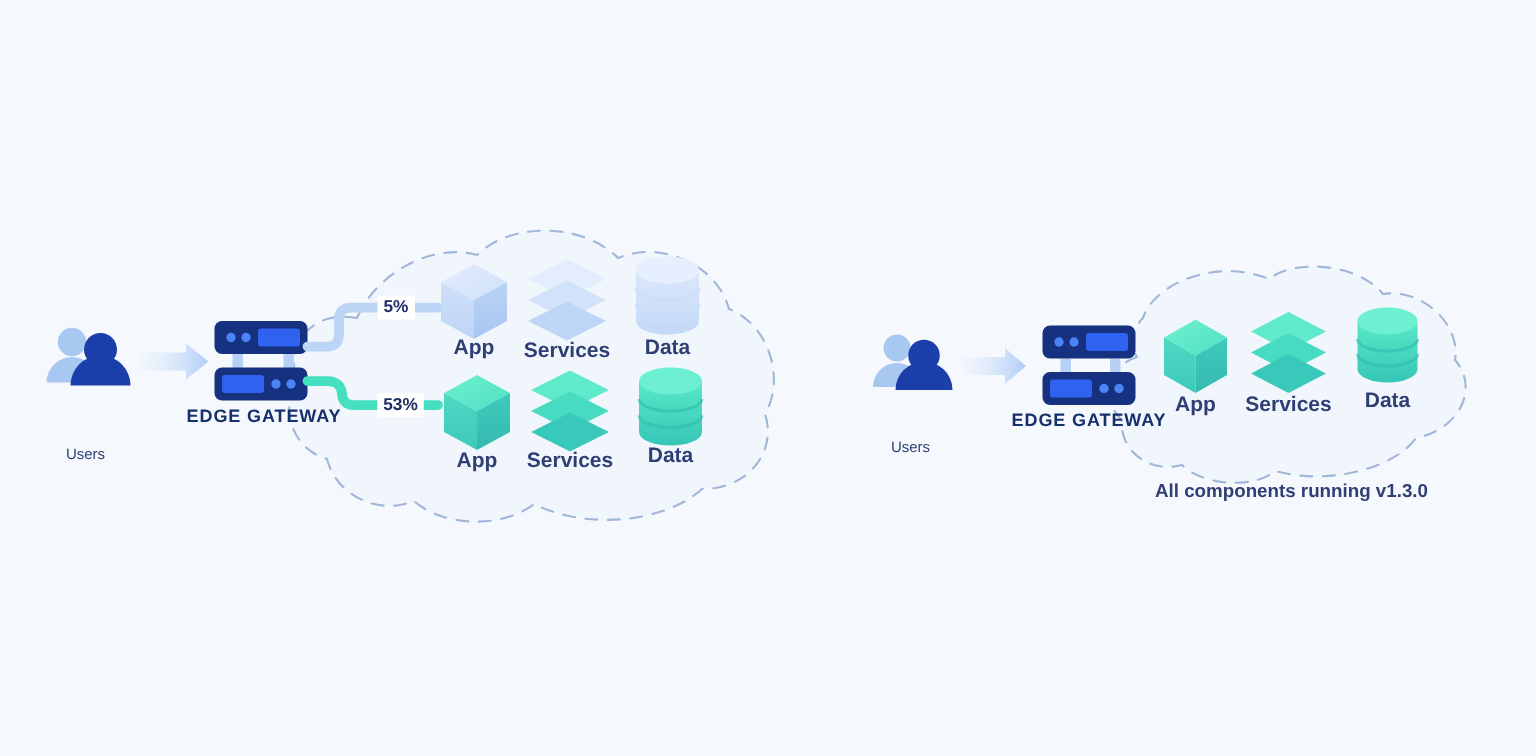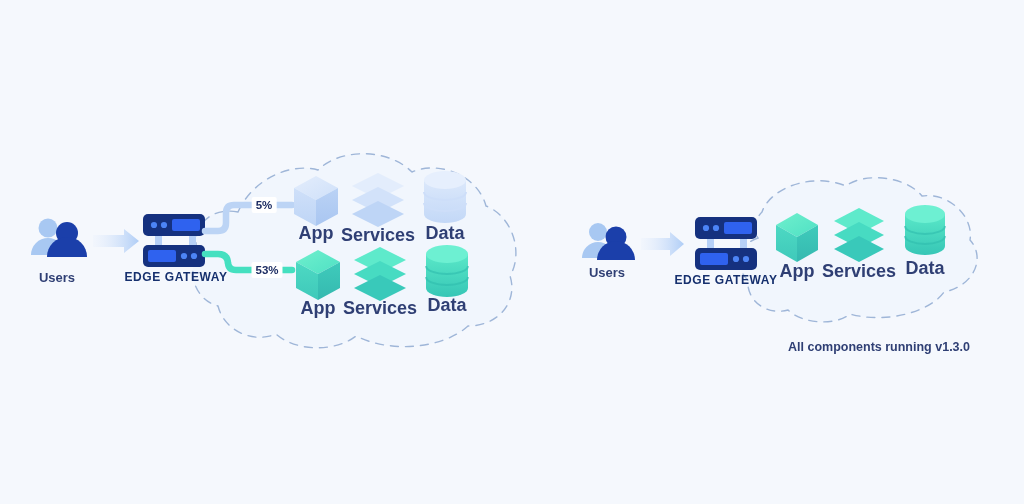--- a/index.html
+++ b/index.html
@@ -8,29 +8,29 @@
     background:#f5f8fd;
     font-family:"Liberation Sans", sans-serif;
     overflow:hidden;
     position:relative;
   }
   .stage{position:absolute;inset:0;}
   svg.layer{position:absolute;left:0;top:0;width:1024px;height:504px;overflow:visible;}
   .node-label{
     position:absolute;
     color:#2f3f74;
-    font-size:18px;
+    font-size:14px;
     font-weight:600;
     white-space:nowrap;
     text-align:center;
     transform:translateX(-50%);
   }
   .users-label{
-    position:absolute;color:#2f3f74;font-size:13px;font-weight:700;
-    white-space:nowrap;transform:translateX(-50%);
+    position:absolute;color:#2f3f74;font-size:10px;font-weight:400;
+    white-space:nowrap;transform:translateX(-50%);margin-top:28px;
   }
   .gw-label{
     position:absolute;color:#16306e;font-size:12px;font-weight:700;
     letter-spacing:.6px;white-space:nowrap;transform:translateX(-50%);text-align:center;
   }
   .pct{
     position:absolute;
     background:#ffffff;
     color:#1d2d63;
     font-size:11.5px;
@@ -255,15 +255,15 @@
   <div class="node-label" style="left:380px;top:298px;">Services</div>
   <div class="node-label" style="left:447px;top:295px;">Data</div>
 
   <div class="users-label" style="left:607px;top:265px;">Users</div>
   <div class="gw-label" style="left:726px;top:273px;">EDGE GATEWAY</div>
 
   <div class="node-label" style="left:797px;top:261px;">App</div>
   <div class="node-label" style="left:859px;top:261px;">Services</div>
   <div class="node-label" style="left:925px;top:258px;">Data</div>
 
-  <div class="caption" style="left:861px;top:340px;margin-left:18px;">All components running v1.3.0</div>
+  <div class="caption" style="left:861px;top:320px;">All components running v1.3.0</div>
 
 </div>
 
 </body></html>

